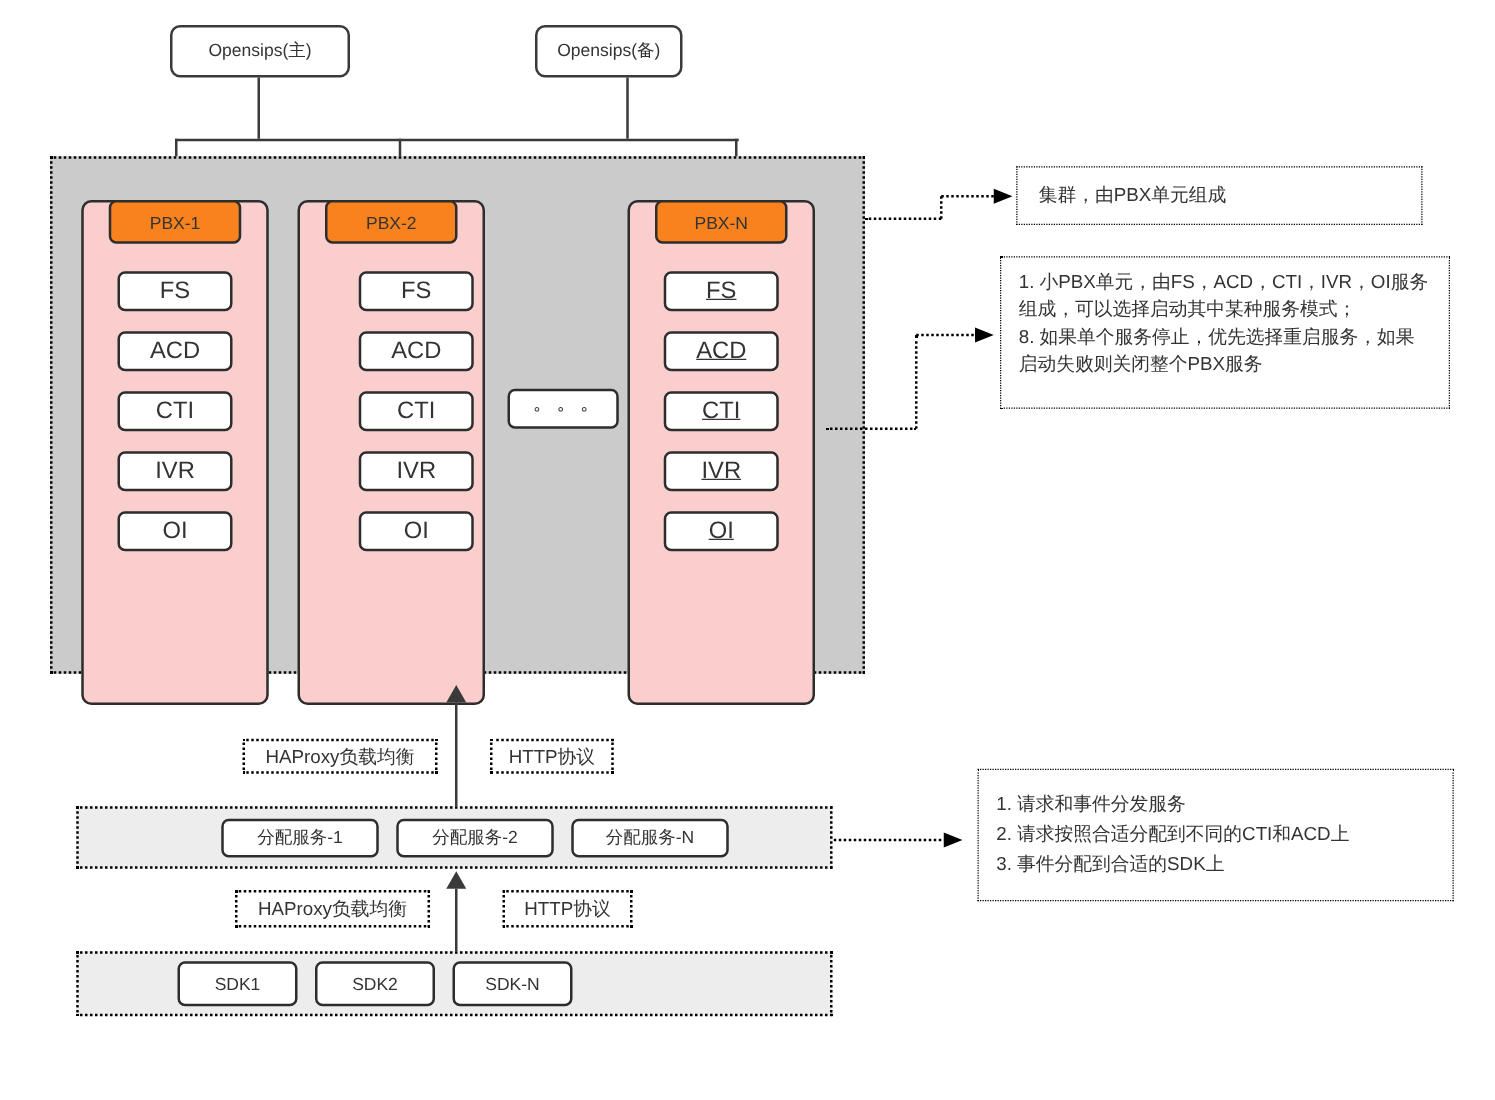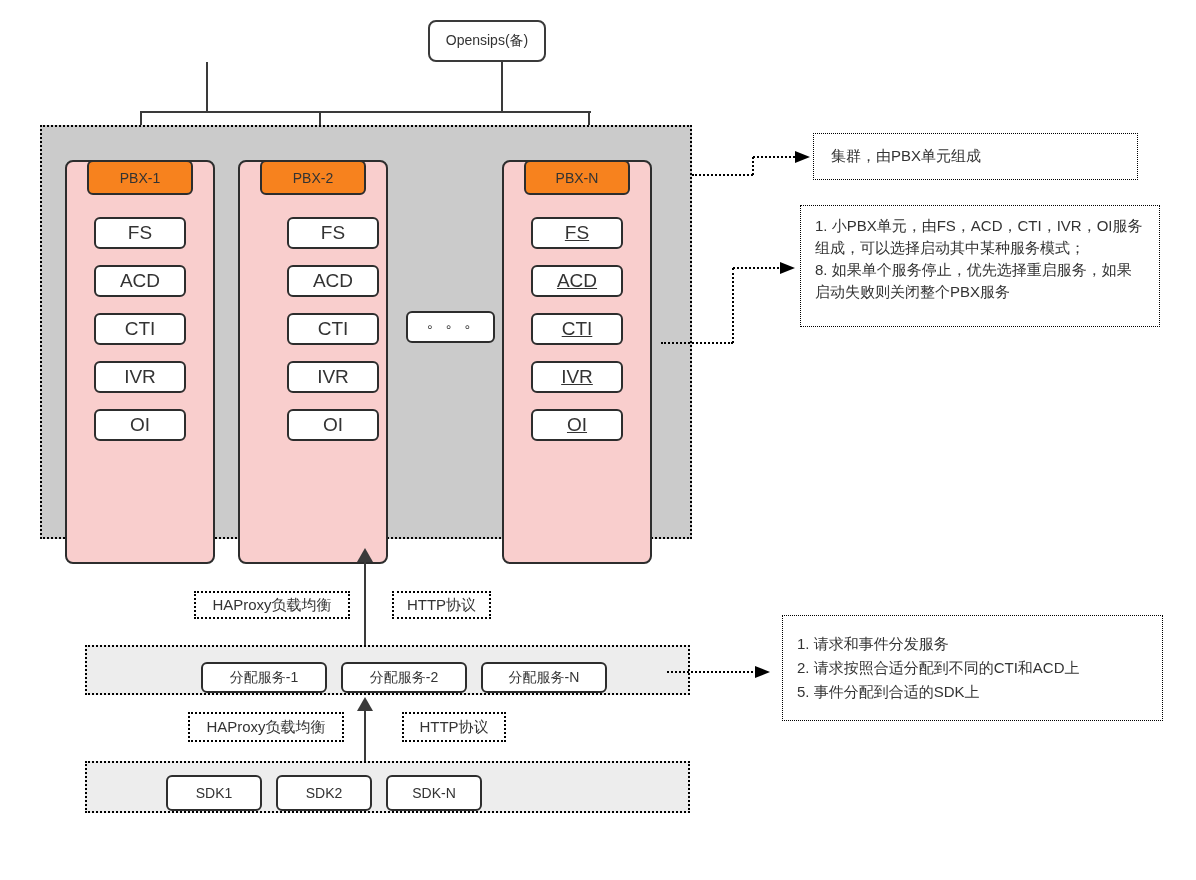--- a/index.html
+++ b/index.html
@@ -54,33 +54,34 @@
   .note{border:1.5px dotted #000;background:#fff;font-size:15px;color:#333;white-space:pre-line;}
   .note-1{left:813px;top:133px;width:325px;height:47px;display:flex;align-items:center;padding-left:17px;}
   .note-2{left:800px;top:205px;width:360px;height:122px;padding:9px 14px;line-height:22px;}
   .note-3{left:782px;top:615px;width:381px;height:106px;display:flex;align-items:center;padding:0 14px;line-height:24px;}
 
   
   .tag{background:#fff;border:2px dotted #000;display:flex;align-items:center;justify-content:center;
        font-size:15px;color:#333;}
 
   
-  .strip{background:var(--light_gray,#ededed);border:2px dotted #000;display:flex;align-items:flex-end;margin-left:24px;}
+  .strip{background:var(--light_gray,#ededed);border:2px dotted #000;display:flex;align-items:center;}
   .strip-dispatch{left:61px;top:645px;width:605px;height:50px;padding-left:114px;gap:14px;}
   .strip-sdk{left:61px;top:761px;width:605px;height:52px;padding-left:79px;gap:14px;}
   .dispatch-box{width:126px;height:31px;background:#fff;border:2px solid #2d2d2d;border-radius:6px;
     display:flex;align-items:center;justify-content:center;font-size:14px;flex:none;}
   .sdk-box{width:96px;height:36px;background:#fff;border:2px solid #2d2d2d;border-radius:6px;
     display:flex;align-items:center;justify-content:center;font-size:14px;flex:none;}
 </style>
 </head>
 <body>
 
 <div id="canvas">
 
+  <div class="abs node" style="left:136px;top:20px;width:144px;height:42px;">Opensips(主)</div>
   <div class="abs node" style="left:428px;top:20px;width:118px;height:42px;">Opensips(备)</div>
 
   <div class="abs vline" style="left:206px;top:62px;height:49px;"></div>
   <div class="abs vline" style="left:501px;top:62px;height:49px;"></div>
   <div class="abs hline" style="left:140px;top:111px;width:451px;"></div>
   <div class="abs vline" style="left:140px;top:111px;height:40px;"></div>
   <div class="abs vline" style="left:319px;top:111px;height:40px;"></div>
   <div class="abs vline" style="left:588px;top:111px;height:40px;"></div>
   <div class="abs arrow-down" style="left:134px;top:151px;"></div>
   <div class="abs arrow-down" style="left:313px;top:151px;"></div>
@@ -145,21 +146,21 @@
   <div class="abs strip strip-dispatch">
       <div class="dispatch-box">分配服务-1</div>
       <div class="dispatch-box">分配服务-2</div>
       <div class="dispatch-box">分配服务-N</div>
     </div>
 
   <div class="abs dot-h" style="left:667px;top:671px;width:86px;"></div>
   <div class="abs arrow-right" style="left:755px;top:666px;"></div>
   <div class="abs note note-3">1. 请求和事件分发服务
 2. 请求按照合适分配到不同的CTI和ACD上
-5. 事件分配到合适的SDK上</div>
+3. 事件分配到合适的SDK上</div>
 
   <div class="abs vline" style="left:364px;top:711px;height:50px;"></div>
   <div class="abs arrow-up" style="left:357px;top:697px;"></div>
 
   <div class="abs tag" style="left:188px;top:712px;width:156px;height:30px;">HAProxy负载均衡</div>
   <div class="abs tag" style="left:402px;top:712px;width:104px;height:30px;">HTTP协议</div>
 
   <div class="abs strip strip-sdk">
       <div class="sdk-box">SDK1</div>
       <div class="sdk-box">SDK2</div>

